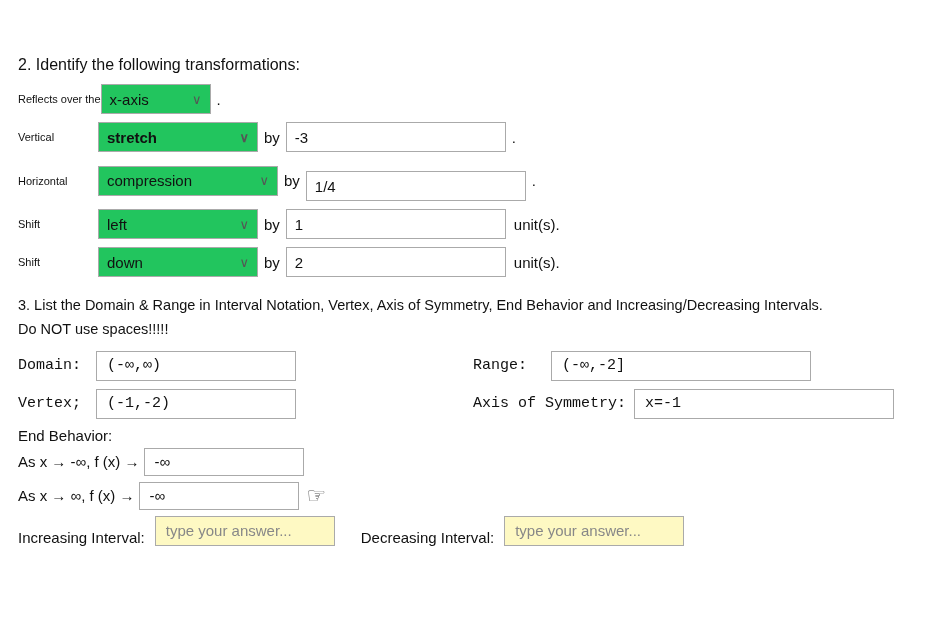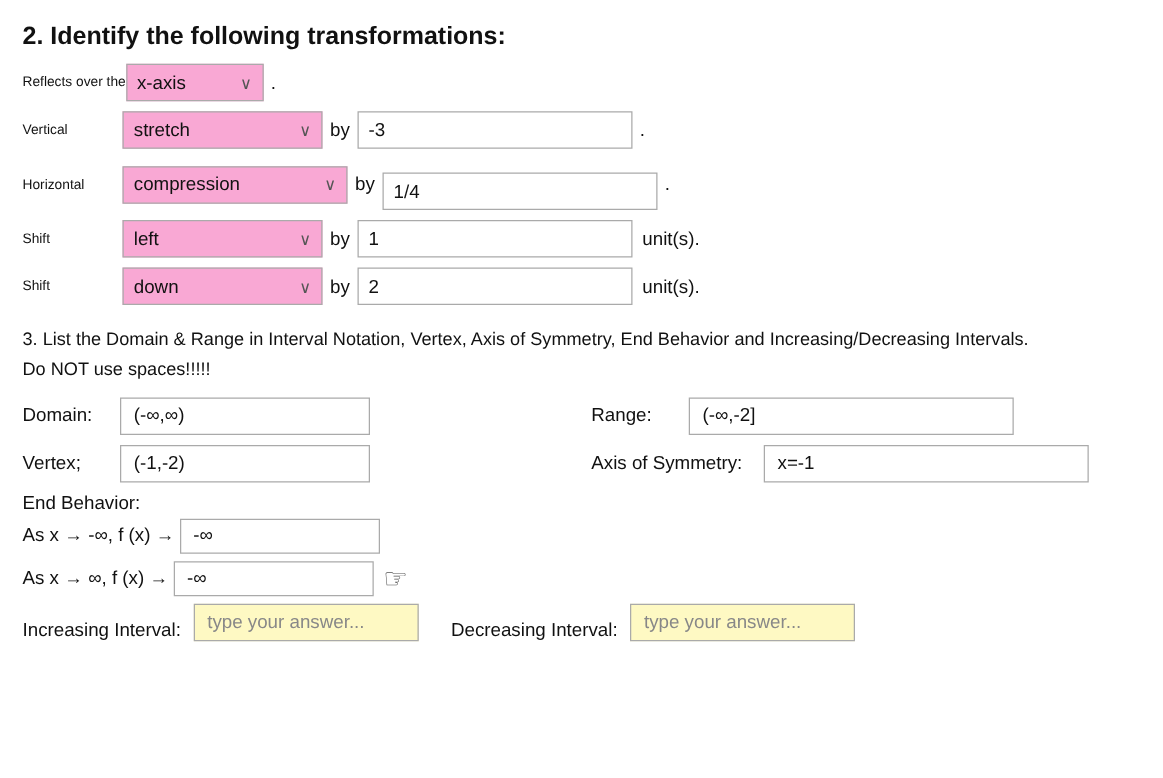--- a/index.html
+++ b/index.html
@@ -6,40 +6,41 @@
     body {
       font-family: Arial, sans-serif;
       font-size: 15px;
       background: #fff;
       color: #111;
       padding: 18px 18px 18px 18px;
       width: 930px;
       min-height: 622px;
     }
     .section-title {
-      font-size: 20px;
-      font-weight: bold;
+      font-size: 16px;
+      font-weight: normal;
       margin-bottom: 10px;
+      margin-top: 38px;
     }
     .transform-row {
       display: flex;
       align-items: center;
       margin-bottom: 8px;
       gap: 0px;
     }
     .row-label {
       font-size: 11px;
       white-space: nowrap;
       min-width: 80px;
     }
     .dropdown-box {
       display: inline-flex;
       align-items: center;
       border: 1.5px solid #aaa;
-      background: #f9a8d4;
+      background: #22c55e;
       padding: 3px 8px;
       min-width: 110px;
       height: 30px;
       font-size: 15px;
       position: relative;
       cursor: pointer;
     }
     .dropdown-box .chevron {
       margin-left: auto;
       font-size: 13px;
@@ -143,20 +144,21 @@
       padding: 3px 10px;
       min-width: 180px;
       height: 30px;
       font-size: 15px;
       color: #888;
     }
     .two-col {
       display: flex;
       gap: 16px;
       align-items: flex-start;
+      font-family: Liberation Mono, monospace;
     }
     .col-half {
       flex: 1;
     }
     .cursor-icon {
       font-size: 22px;
       margin-left: 8px;
       color: #555;
     }
   </style>
@@ -173,21 +175,21 @@
     <span class="row-label">Reflects over the</span>
     <span class="dropdown-box">
       <span>x-axis</span>
       <span class="chevron">∨</span>
     </span>
     <span style="margin-left:6px; font-size:15px;">.</span>
   </div>
 
   <div class="transform-row">
     <span class="row-label">Vertical</span>
-    <span class="dropdown-box" style="min-width:160px;">
+    <span class="dropdown-box" style="min-width:160px;font-weight:bold;">
       <span>stretch</span>
       <span class="chevron">∨</span>
     </span>
     <span class="by-label">by</span>
     <span class="input-box" style="min-width:220px;">
       <span>-3</span>
     </span>
     <span style="margin-left:6px; font-size:15px;">.</span>
   </div>
 

